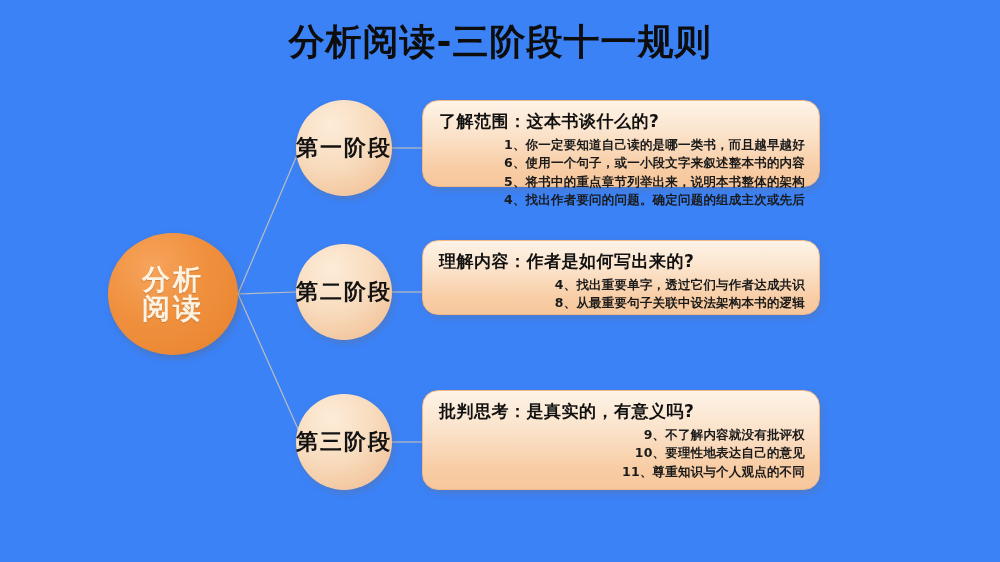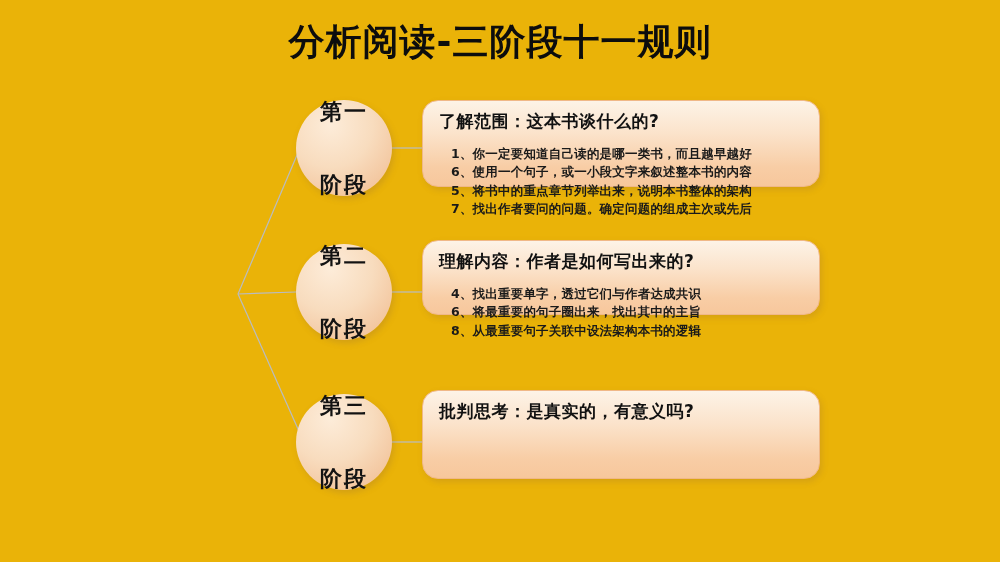--- a/index.html
+++ b/index.html
@@ -13,21 +13,21 @@
     position: relative;
     overflow: hidden;
     font-family: "DejaVu Sans", "Liberation Sans", sans-serif;
   }
 
   #canvas {
     position: absolute;
     left: 0; top: 0;
     width: 1000px;
     height: 562px;
-    background: #eab308;
+    background: #3b82f6;
   }
 
   
   .title {
     position: absolute;
     left: 0;
     top: 18px;
     width: 1000px;
     text-align: center;
     font-size: 36px;
@@ -72,21 +72,21 @@
 
   
   .stage-node {
     position: absolute;
     width: 96px;
     height: 96px;
     border-radius: 50%;
     background: radial-gradient(circle at 36% 26%, #fdecd9 0%, #f8dcbe 45%, #f0b98c 100%);
     box-shadow: 2px 3px 6px rgba(140, 100, 60, 0.25);
     display: flex;
-    flex-direction: column;
+    flex-direction: row;
     align-items: center;
     justify-content: space-between;
     line-height: 1.06;
   }
   .stage-node .sn-line {
     color: #131313;
     font-size: 22px;
     font-weight: 700;
     letter-spacing: 2px;
   }
@@ -101,34 +101,35 @@
     width: 398px;
     border-radius: 16px;
     background: linear-gradient(to bottom, #fdf3e7 0%, #fbe3cb 38%, #f8cda5 78%, #f7c79c 100%);
     border: 1px solid #f0b888;
     box-shadow: 2px 3px 6px rgba(140, 100, 60, 0.22);
     box-sizing: border-box;
     padding: 9px 14px 10px 16px;
   }
   #panel-0 { top: 100px; height: 87px; }
   #panel-1 { top: 240px; height: 75px; }
-  #panel-2 { top: 390px; height: 89px; }
+  #panel-2 { top: 390px; height: 100px; }
 
   .panel-heading {
     font-size: 17px;
     font-weight: 700;
     color: #111111;
     letter-spacing: 0.5px;
     margin-bottom: 3px;
     white-space: nowrap;
   }
   .panel-list {
     list-style: none;
-    margin: 12px;
+    margin: 0;
     padding: 0;
+    text-align: right;
   }
   .panel-list li {
     font-size: 12.5px;
     font-weight: 700;
     color: #1a1a1a;
     line-height: 1.46;
     white-space: nowrap;
     letter-spacing: 0.2px;
   }
 </style>
@@ -147,20 +148,24 @@
 
     <path d="M 238 294 L 302 438" stroke="#b9bcc2" stroke-width="1.2" fill="none"></path>
 
     <path d="M 392 148 L 424 148" stroke="#b9bcc2" stroke-width="1.2" fill="none"></path>
 
     <path d="M 392 292 L 424 292" stroke="#b9bcc2" stroke-width="1.2" fill="none"></path>
 
     <path d="M 392 442 L 424 442" stroke="#b9bcc2" stroke-width="1.2" fill="none"></path>
   </svg>
 
+  <div class="hub">
+    <span class="hub-line">分析</span>
+    <span class="hub-line">阅读</span>
+  </div>
 
   <div class="stage-node" id="stage-node-0">
     <span class="sn-line">第一</span>
     <span class="sn-line">阶段</span>
   </div>
 
   <div class="stage-node" id="stage-node-1">
     <span class="sn-line">第二</span>
     <span class="sn-line">阶段</span>
   </div>
@@ -169,30 +174,34 @@
     <span class="sn-line">第三</span>
     <span class="sn-line">阶段</span>
   </div>
 
   <div class="panel" id="panel-0">
     <div class="panel-heading">了解范围：这本书谈什么的?</div>
     <ul class="panel-list">
       <li>1、你一定要知道自己读的是哪一类书，而且越早越好</li>
       <li>6、使用一个句子，或一小段文字来叙述整本书的内容</li>
       <li>5、将书中的重点章节列举出来，说明本书整体的架构</li>
-      <li>7、找出作者要问的问题。确定问题的组成主次或先后</li>
+      <li>4、找出作者要问的问题。确定问题的组成主次或先后</li>
     </ul>
   </div>
 
   <div class="panel" id="panel-1">
     <div class="panel-heading">理解内容：作者是如何写出来的?</div>
     <ul class="panel-list">
       <li>4、找出重要单字，透过它们与作者达成共识</li>
-      <li>6、将最重要的句子圈出来，找出其中的主旨</li>
       <li>8、从最重要句子关联中设法架构本书的逻辑</li>
     </ul>
   </div>
 
   <div class="panel" id="panel-2">
     <div class="panel-heading">批判思考：是真实的，有意义吗?</div>
+    <ul class="panel-list">
+      <li>9、不了解内容就没有批评权</li>
+      <li>10、要理性地表达自己的意见</li>
+      <li>11、尊重知识与个人观点的不同</li>
+    </ul>
   </div>
 
 </div>
 
 </body></html>

